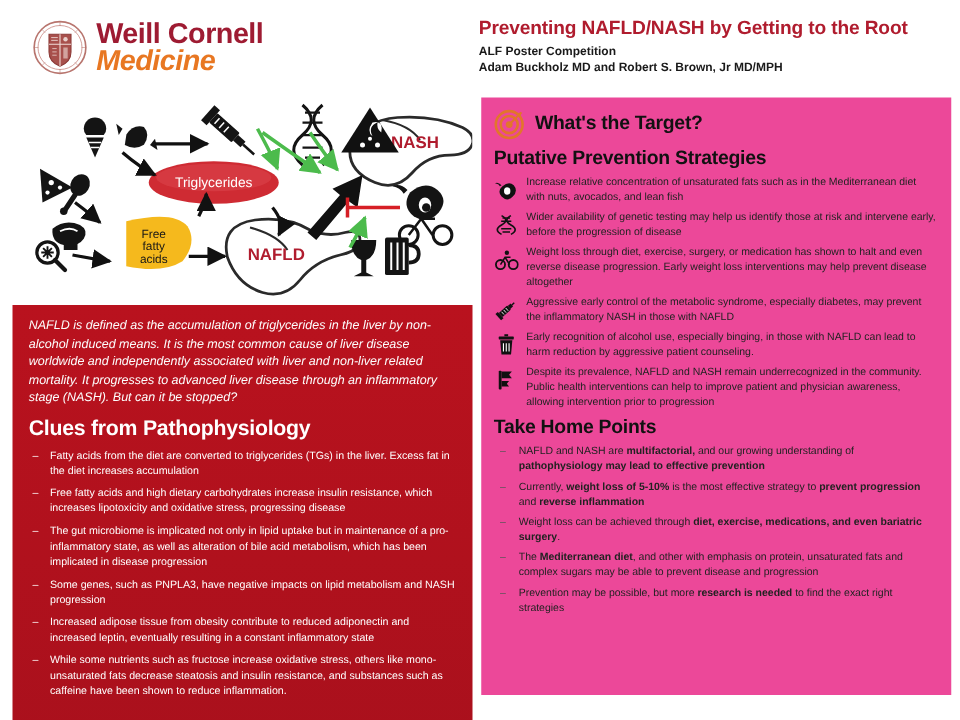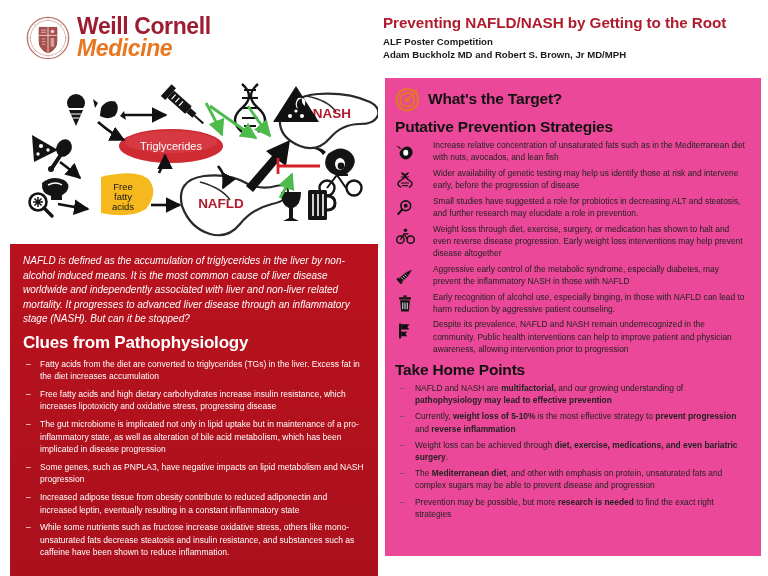--- a/index.html
+++ b/index.html
@@ -198,21 +198,21 @@
   }
 
   ul.iconlist {
     list-style: none;
     margin: 0 0 3px 0;
     padding: 0;
   }
   ul.iconlist > li {
     display: flex;
     align-items: flex-start;
-    gap: 18px;
+    gap: 6px;
     margin-bottom: 3.5px;
   }
   ul.iconlist .ic {
     flex: 0 0 20px;
     width: 20px; height: 20px;
     margin-top: 3px;
     display: flex;
     align-items: center;
     justify-content: center;
   }
@@ -456,30 +456,20 @@
         <span class="ic">
           <svg viewBox="0 0 24 24" width="18" height="18" stroke="#111" stroke-width="1.8" fill="none">
             <path d="M7 2 q9 5 0 10 q-9 5 0 10"></path>
               <path d="M17 2 q-9 5 0 10 q9 5 0 10"></path>
             <path d="M8 4.5 h8 M6.6 8 h10.8 M6.6 16 h10.8 M8 19.5 h8" stroke-width="1.5"></path>
           </svg>
         </span>
         <span class="txt">Wider availability of genetic testing may help us identify those at risk and intervene early, before the progression of disease</span>
       </li>
 
-      <li>
-        <span class="ic">
-          <svg viewBox="0 0 24 24" width="18" height="18">
-            <circle cx="13" cy="9" r="6.5" fill="none" stroke="#111" stroke-width="2.2"></circle>
-            <circle cx="13" cy="9" r="2.6" fill="#111"></circle>
-            <path d="M8.3 13.8 L3 20" stroke="#111" stroke-width="2.6" stroke-linecap="round"></path>
-          </svg>
-        </span>
-        <span class="txt">Small studies have suggested a role for probiotics in decreasing ALT and steatosis, and further research may elucidate a role in prevention.</span>
-      </li>
 
       <li>
         <span class="ic">
           <svg viewBox="0 0 26 24" width="19" height="18" stroke="#111" stroke-width="2" fill="none">
             <circle cx="6" cy="17" r="5"></circle>
               <circle cx="20" cy="17" r="5"></circle>
             <path d="M6 17 L11 9 L17 9 M11 9 L16 17" stroke-width="1.7"></path>
             <circle cx="13" cy="4" r="2.4" fill="#111" stroke="none"></circle>
           </svg>
         </span>

